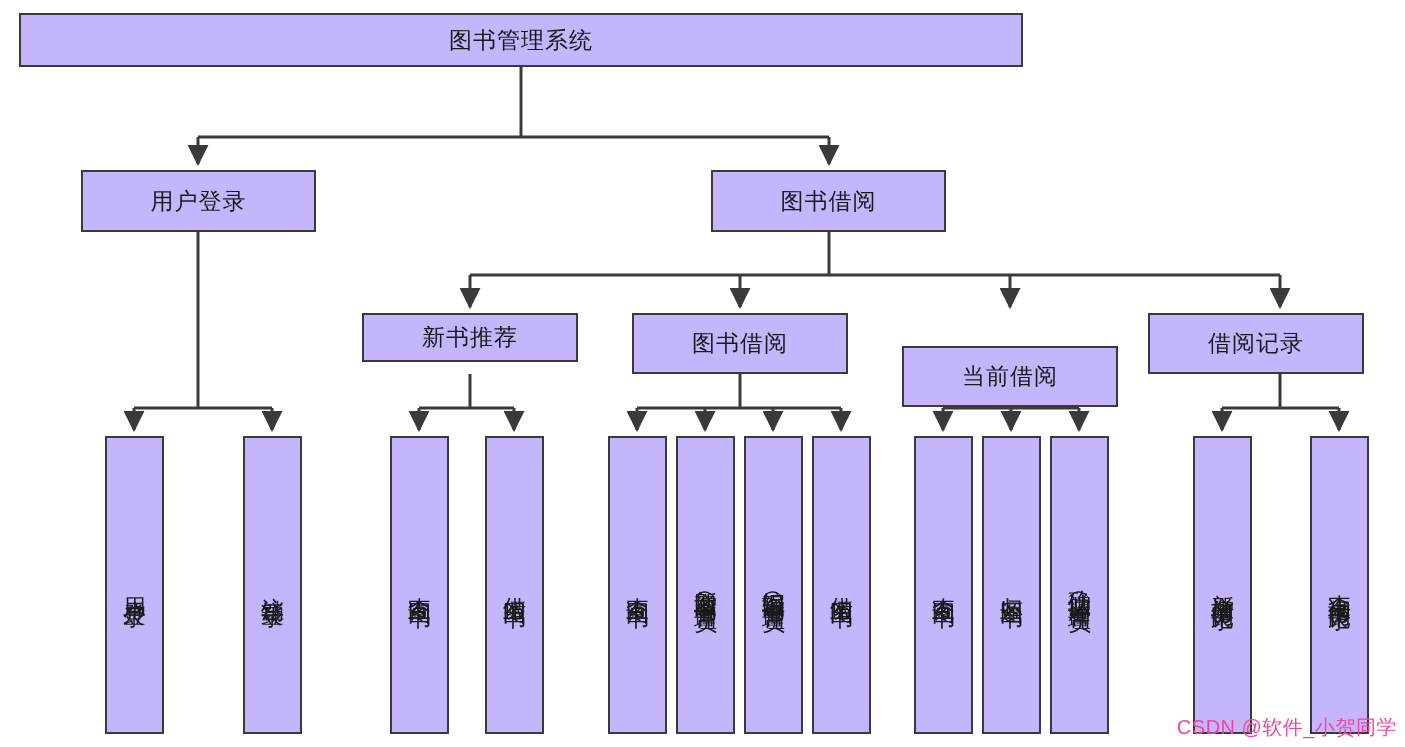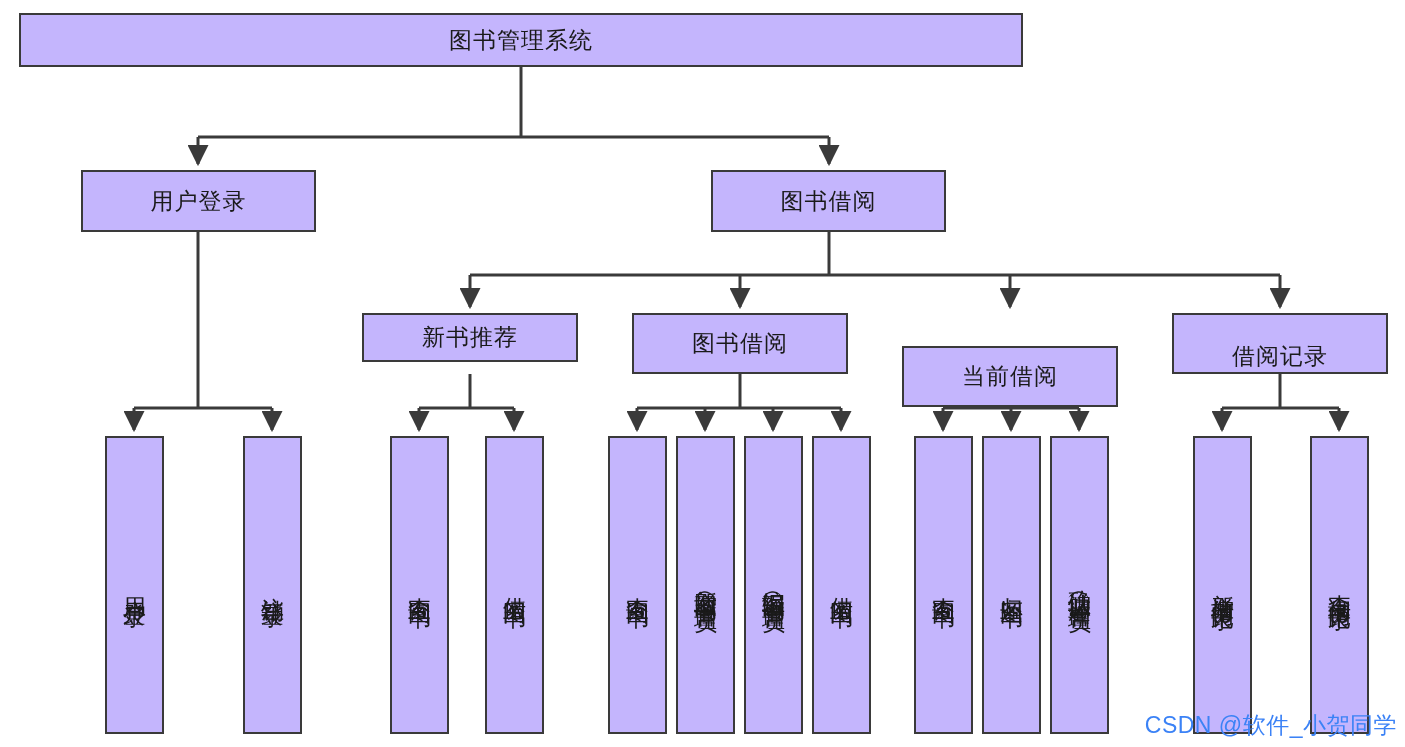--- a/index.html
+++ b/index.html
@@ -49,22 +49,22 @@
     line-height: 1;
     white-space: nowrap;
   }
   .node .htext {
     white-space: nowrap;
   }
   #watermark {
     position: absolute;
     right: 8px;
     bottom: 6px;
-    font-size: 23px;
-    color: #3b82f6;
+    font-size: 20px;
+    color: #ec4899;
     letter-spacing: 0.5px;
     white-space: nowrap;
   }
 </style>
 </head>
 <body>
 
 <div id="canvas">
 
   <svg id="wires" viewBox="0 0 1405 747" xmlns="http://www.w3.org/2000/svg">
@@ -130,21 +130,21 @@
 
   <div class="node h" style="left:362px;top:313px;width:216px;height:49px;">
     <span class="htext">新书推荐</span>
   </div>
   <div class="node h" style="left:632px;top:313px;width:216px;height:61px;">
     <span class="htext">图书借阅</span>
   </div>
   <div class="node h" style="left:902px;top:313px;width:216px;height:61px;margin-top:33px;">
     <span class="htext">当前借阅</span>
   </div>
-  <div class="node h" style="left:1172px;top:313px;width:216px;height:61px;align-items:flex-end;">
+  <div class="node h" style="left:1148px;top:313px;width:216px;height:61px;">
     <span class="htext">借阅记录</span>
   </div>
 
   <div class="node v" style="left:105px;top:436px;width:59px;height:298px;">
     <span class="vtext">用户登录</span>
   </div>
   <div class="node v" style="left:243px;top:436px;width:59px;height:298px;">
     <span class="vtext">注销登录</span>
   </div>
 

